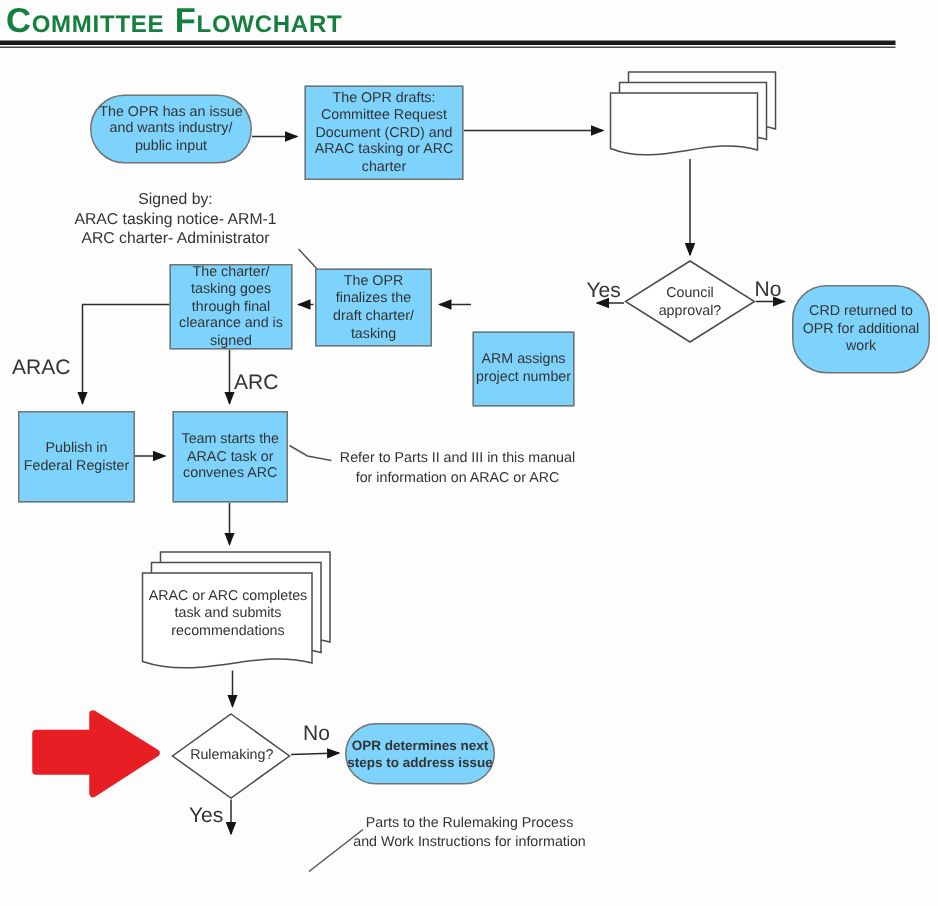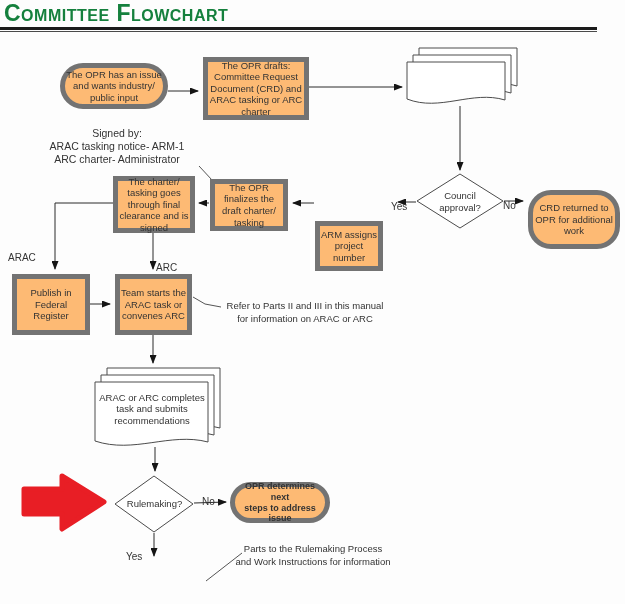--- a/index.html
+++ b/index.html
@@ -1,29 +1,29 @@
 <!DOCTYPE html>
 <html><head>
 <meta charset="utf-8">
 <style>
   html,body{margin:0;padding:0;background:#fff;}
   #page{position:relative;width:625px;height:604px;background:#fdfdfd;overflow:hidden;
         font-family:"Liberation Sans",sans-serif;color:#333;}
   #diagram-svg{position:absolute;left:0;top:0;z-index:1;}
-  .node{position:absolute;box-sizing:border-box;z-index:2;background:#fdba74;border:5px solid #737373;
+  .node{position:absolute;box-sizing:border-box;z-index:2;background:#7dd3fc;border:1px solid #737373;
         display:flex;align-items:center;justify-content:center;text-align:center;
         font-size:9.5px;line-height:1.22;white-space:pre-line;}
   .oval{border-radius:24px;}
   .r21{border-radius:21px;font-weight:bold;}
   .r23{border-radius:23px;}
   .overlay{border:none;background:transparent;}
   .note{position:absolute;z-index:2;text-align:center;font-size:9.5px;line-height:1.35;
         white-space:pre-line;color:#333;}
   .note-lg{font-size:10.5px;line-height:1.25;}
-  .edge-label{position:absolute;z-index:2;font-size:10px;color:#333;white-space:pre;margin-top:16px;}
+  .edge-label{position:absolute;z-index:2;font-size:14px;color:#333;white-space:pre;}
   .page-title{position:absolute;left:4px;top:0px;z-index:2;font-weight:bold;color:#15803d;
         font-variant:small-caps;font-size:23px;letter-spacing:0.5px;white-space:pre;}
   .title-rule{position:absolute;left:0;top:27px;width:597px;height:5px;z-index:2;
         box-sizing:border-box;border-top:3px solid #1b1b1b;border-bottom:1px solid #4a4a4a;}
 </style>
 </head>
 <body>
 
 <div id="page">
 

